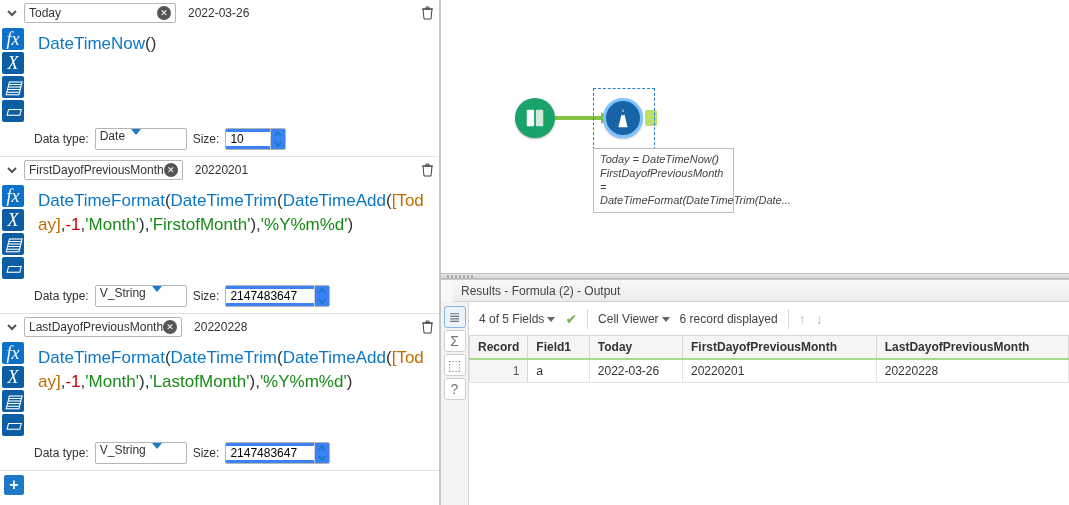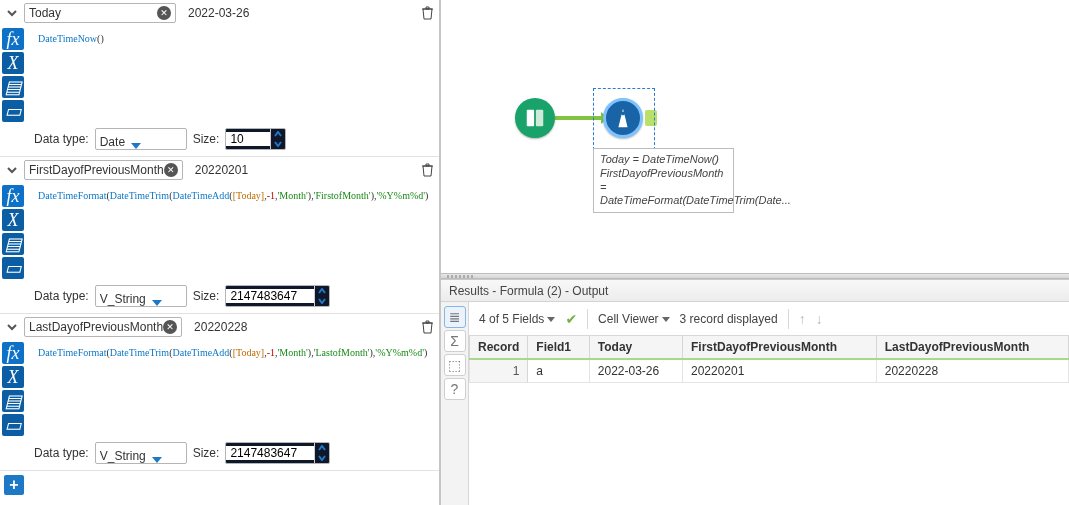--- a/index.html
+++ b/index.html
@@ -61,38 +61,38 @@
   .trash svg { stroke:#444; fill:#444; }
   .fb-body { display:flex; }
   .fb-gutter {
     width:30px; background:#fff; display:flex; flex-direction:column; gap:2px; padding:2px;
   }
   .gbtn {
     width:22px;height:22px;background:#0d72c7;color:#fff;font-family:serif;font-style:italic;font-size:18px;display:flex;align-items:center;justify-content:center;cursor:pointer;border-radius:2px;
   }
   .gbtn.dark { background:#0b5ea3; }
   .fb-editor {
-    flex:1; padding:6px 8px; font-family:Liberation Serif, serif; font-size:10px; min-height:88px; line-height:1.4;
+    flex:1; padding:6px 8px; font-family:Liberation Sans, sans-serif; font-size:17px; min-height:88px; line-height:1.4;
     white-space: pre-wrap; word-break: break-all;
   }
   .tok-fn   { color:#0b77c5; }
   .tok-fld  { color:#c06a00; }
   .tok-num  { color:#c00000; }
   .tok-str  { color:#188a18; }
   .fb-footer {
     display:flex; align-items:center; gap:6px; padding:4px 6px 6px 34px; font-size:12px;
   }
   .fb-footer label { color:#333; }
   .dd {
     height:22px; border:1px solid #b5b5b5; border-radius:2px; background:#fff;
-    display:flex; align-items:flex-end; padding:0 4px; gap:6px; cursor:pointer;
+    display:flex; align-items:flex-start; padding:0 4px; gap:6px; cursor:pointer;
   }
   .dd .caret { width:0;height:0;border-left:5px solid transparent;border-right:5px solid transparent;border-top:6px solid #1d79c6; }
   .spin {
-    height:22px; border:1px solid #b5b5b5; border-radius:2px; display:flex; align-items:center; background:#0f172a;
+    height:22px; border:1px solid #b5b5b5; border-radius:2px; display:flex; align-items:center; background:#3b82f6;
   }
   .spin input { border:none; outline:none; width:88px; padding:0 4px; font-size:12px; }
   .spin-btns { display:flex; flex-direction:column; border-left:1px solid #d0d0d0; }
   .spin-btns div { width:14px;height:10px;display:flex;align-items:center;justify-content:center;cursor:pointer; }
   .spin-btns svg { stroke:#1d79c6; stroke-width:2; fill:none; }
   .add-row { padding:4px; }
   .add-btn { width:20px;height:20px;background:#1d79c6;color:#fff;display:flex;align-items:center;justify-content:center;font-size:16px;font-weight:bold;border-radius:2px;cursor:pointer; }
 
   
   .right-side {
@@ -121,21 +121,21 @@
   
   .hsplit { height:6px;background:linear-gradient(#e8e8e8,#d6d6d6);border-top:1px solid #bcbcbc;border-bottom:1px solid #bcbcbc; cursor:row-resize; position:relative;}
   .hsplit .grip{position:absolute;left:6px;top:1px;width:28px;height:3px;background:repeating-linear-gradient(90deg,#aaa 0 2px,transparent 2px 4px);}
 
   
   .results {
     height:226px; display:flex; flex-direction:column; border-top:1px solid #c9c9c9; background:#f7f8fa;
   }
   .results-title {
     height:22px; padding:0 8px; font-size:12px; color:#444; display:flex;align-items:center;
-    background:linear-gradient(#f8f8f8,#ececec); border-bottom:1px solid #d3d3d3;
+    background:linear-gradient(#f8f8f8,#ececec); border-bottom:1px solid #d3d3d3;margin-left:12px;
   }
   .results-body { flex:1; display:flex; background:#fff; }
   .results-gutter{
     width:28px;background:#f3f3f3;border-right:1px solid #d6d6d6;display:flex;flex-direction:column;align-items:center;gap:2px;padding-top:4px;
   }
   .rg-btn{width:22px;height:22px;border:1px solid #cfcfcf;border-radius:3px;display:flex;align-items:center;justify-content:center;cursor:pointer;background:#fff;color:#777;font-size:14px;}
   .rg-btn.active{background:#eaf2fb;border-color:#8ab5e0;}
   .results-main{flex:1;display:flex;flex-direction:column;}
   .results-toolbar{
     height:34px;display:flex;align-items:center;gap:10px;padding:0 10px;border-bottom:1px solid #d8d8d8;font-size:12px;color:#444;background:#fff;
@@ -358,21 +358,21 @@
         <div class="rg-btn">Σ</div>
         <div class="rg-btn">⬚</div>
         <div class="rg-btn">?</div>
       </div>
       <div class="results-main">
         <div class="results-toolbar">
           <span><span>4 of 5 Fields</span><span class="rt-caret"></span></span>
           <span class="rt-check">✔</span>
           <span class="rt-sep"></span>
           <span><span>Cell Viewer</span><span class="rt-caret"></span></span>
-          <span>3 record displayed</span>
+          <span>6 record displayed</span>
           <span class="rt-sep"></span>
           <span class="rt-arrow">↑</span>
           <span class="rt-arrow">↓</span>
         </div>
         <div class="grid">
           <table class="res">
             <thead>
                 <tr id="res-head">
                   <th>Record</th>
                   <th>Field1</th>

